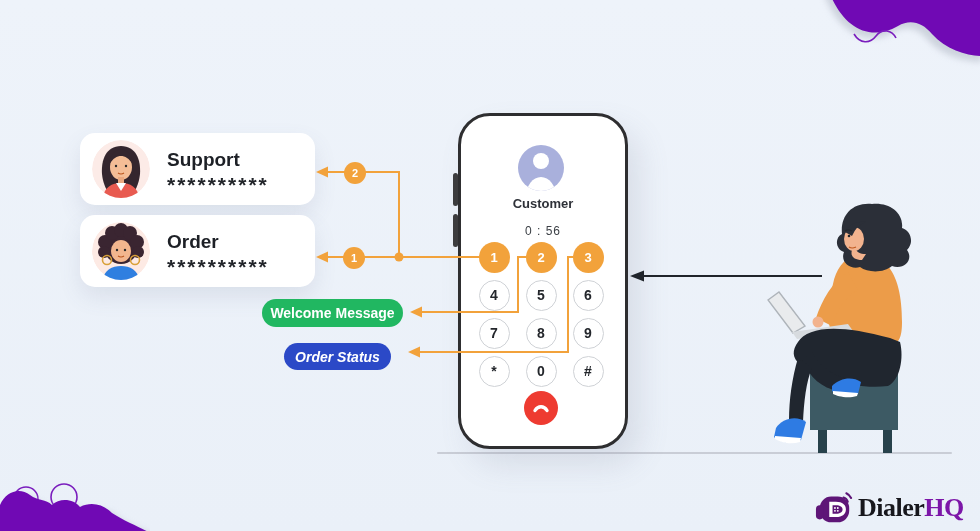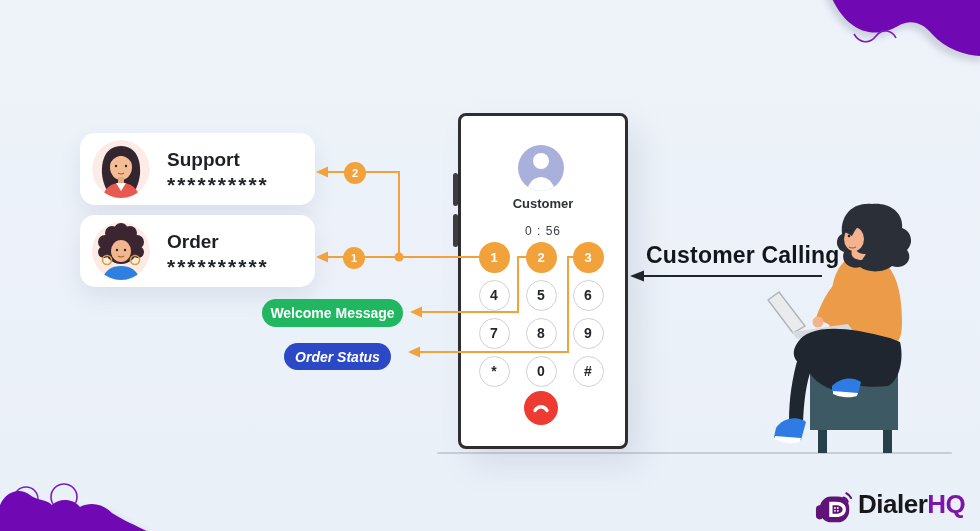--- a/index.html
+++ b/index.html
@@ -12,21 +12,21 @@
   
   .blob-tr { position:absolute; right:0; top:0; width:170px; height:80px; z-index:1; }
   .blob-bl { position:absolute; left:0; bottom:0; width:150px; height:76px; z-index:1; }
 
   
   .baseline { position:absolute; left:437px; top:452px; width:515px; height:2px;
               background:#c9cdd6; border-radius:1px; z-index:1; }
 
   
   .phone { position:absolute; left:458px; top:113px; width:170px; height:336px;
-           background:#fff; border:3px solid #2e2e30; border-radius:8px;
+           background:#fff; border:3px solid #2e2e30; border-radius:32px;
            box-shadow:12px 16px 30px rgba(110,120,140,.16); z-index:3;text-decoration:underline; }
   .side-btn { position:absolute; left:-8px; width:5px; background:#3c3c3e; border-radius:3px; }
   .side-btn.b1 { top:57px; height:33px; }
   .side-btn.b2 { top:98px; height:33px; }
 
   .ph-avatar { position:absolute; left:57px; top:29px; width:46px; height:46px;
                border-radius:50%; background:#a9b0dc; overflow:hidden; }
   .ph-avatar .head { position:absolute; left:50%; top:8px; width:16px; height:16px;
                      margin-left:-8px; border-radius:50%; background:#fff; }
   .ph-avatar .torso { position:absolute; left:50%; bottom:-6px; width:30px; height:20px;
@@ -78,22 +78,22 @@
 
   
   .calling { position:absolute; left:646px; top:242px; font-size:23px; font-weight:800;
              color:#14161a; z-index:4; letter-spacing:.2px; }
   .calling-arrow { position:absolute; left:628px; top:266px; z-index:4; }
 
   
   .woman { position:absolute; left:748px; top:192px; z-index:2; }
 
   
-  .logo { position:absolute; left:815px; top:489px; display:flex; 
-          z-index:6; }
+  .logo { position:absolute; left:815px; top:489px; display:flex; align-items:center;
+          z-index:6;font-family:Liberation Serif, serif; }
   .logo-text { font-size:26px; font-weight:800; letter-spacing:-.5px; margin-left:5px; }
   .logo-dialer { color:#17171c; }
   .logo-hq { color:#7C16A8; }
 </style>
 </head>
 <body>
 
 <div class="stage">
 
   <svg class="blob-tr" viewBox="0 0 170 80">
@@ -214,21 +214,20 @@
       <polygon points="316,257 328,251.5 328,262.5"></polygon>
       <polygon points="316,172 328,166.5 328,177.5"></polygon>
       <polygon points="410,312 422,306.5 422,317.5"></polygon>
       <polygon points="408,352 420,346.5 420,357.5"></polygon>
     </g>
   </svg>
 
   <div class="badge support">2</div>
   <div class="badge sales">1</div>
 
-  <div class="calling">Customer Calling</div>
   <svg class="calling-arrow" width="200" height="20" viewBox="0 0 200 20">
     <line x1="14" y1="10" x2="194" y2="10" stroke="#20242b" stroke-width="1.8"></line>
     <polygon points="2,10 16,4.5 16,15.5" fill="#20242b"></polygon>
   </svg>
 
   <svg class="woman" width="240" height="266" viewBox="0 0 240 266">
 
     <path d="M62,182 Q62,173 72,173 L140,173 Q150,173 150,182 L150,238 L62,238 Z" fill="#3D5A64"></path>
     <rect x="70" y="238" width="9" height="23" fill="#27414b"></rect>
     <rect x="135" y="238" width="9" height="23" fill="#27414b"></rect>

